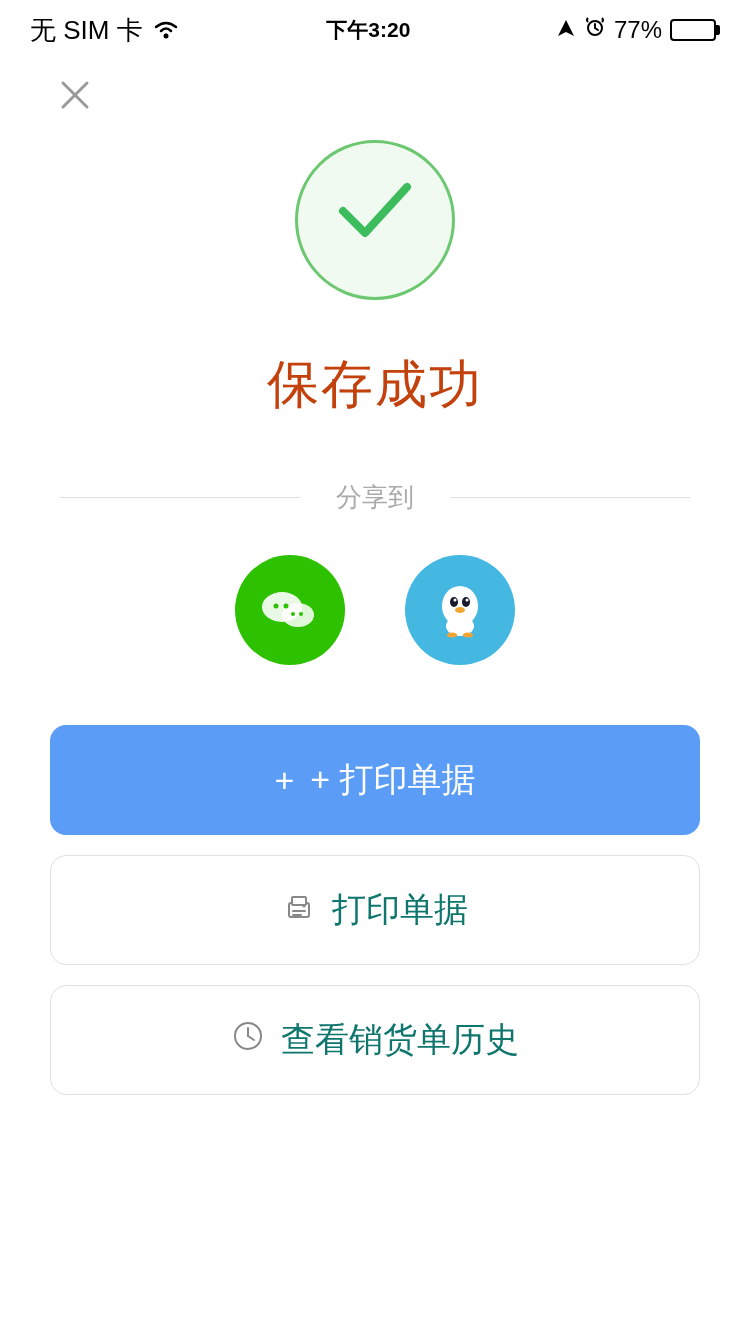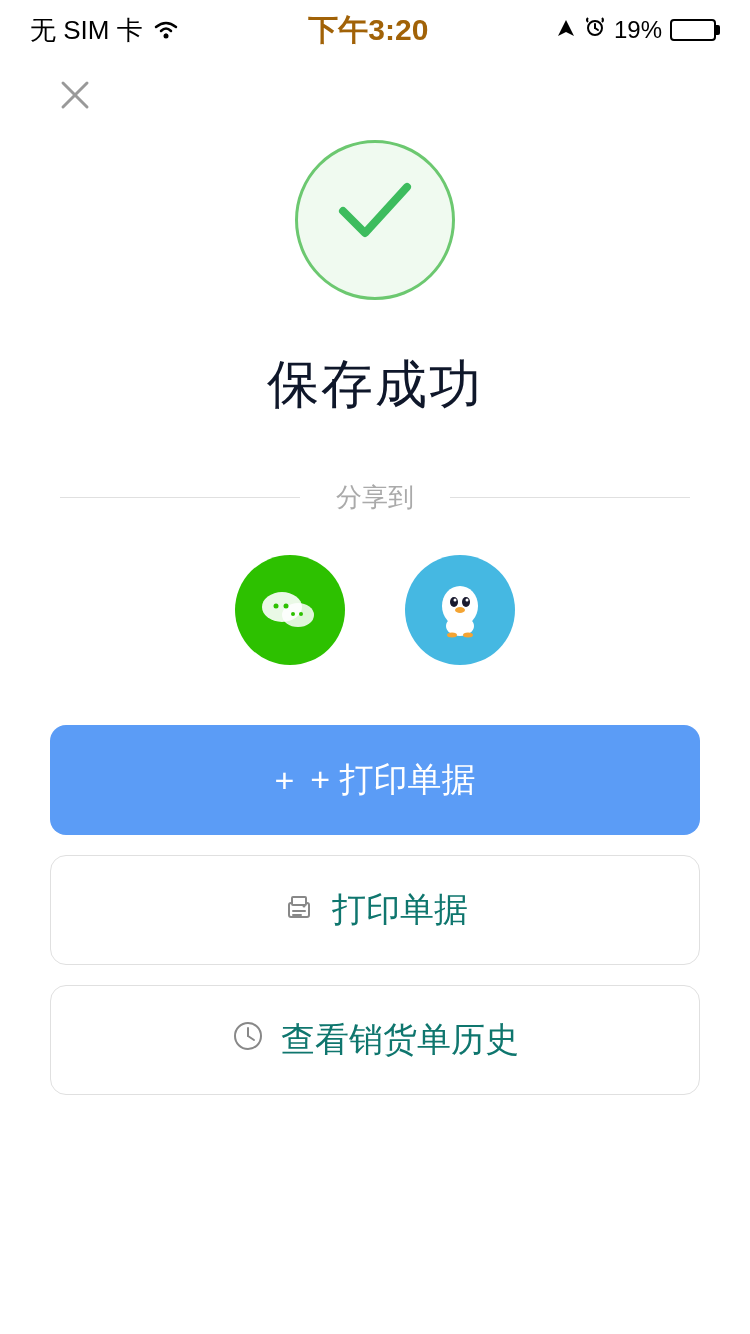--- a/index.html
+++ b/index.html
@@ -31,23 +31,23 @@
     .status-left {
       display: flex;
       align-items: center;
       gap: 8px;
       font-size: 26px;
       color: #000;
       font-weight: 500;
     }
 
     .status-center {
-      font-size: 30px;
+      font-size: 21px;
       font-weight: 600;
-      color: #a16207;
+      color: #000000;
     }
 
     .status-right {
       display: flex;
       align-items: center;
       gap: 8px;
       font-size: 24px;
       color: #000;
     }
 
@@ -92,21 +92,21 @@
       color: #3dbc5e;
       font-size: 80px;
       line-height: 1;
       margin-top: -8px;
     }
 
     
     .success-title {
       font-size: 52px;
       font-weight: 500;
-      color: #0f172a;
+      color: #c2410c;
       margin-bottom: 60px;
       letter-spacing: 2px;
     }
 
     
     .share-section {
       width: 100%;
       display: flex;
       flex-direction: column;
       align-items: center;
@@ -245,21 +245,21 @@
     </span>
     <span>
       <svg width="22" height="22" viewBox="0 0 22 22">
         <circle cx="11" cy="12" r="7" stroke="#000" stroke-width="2" fill="none"></circle>
         <line x1="11" y1="8" x2="11" y2="12" stroke="#000" stroke-width="2" stroke-linecap="round"></line>
         <line x1="11" y1="12" x2="14" y2="14" stroke="#000" stroke-width="2" stroke-linecap="round"></line>
         <path d="M4 6 Q2 4 4 2" stroke="#000" stroke-width="2" fill="none"></path>
         <path d="M18 6 Q20 4 18 2" stroke="#000" stroke-width="2" fill="none"></path>
       </svg>
     </span>
-    <span>19%</span>
+    <span>77%</span>
     <span class="battery">
       <span class="battery-body"><span class="battery-fill"></span></span>
         <span class="battery-tip"></span>
     </span>
   </div>
 </div>
 
 <div class="close-btn">
   <svg width="40" height="40" viewBox="0 0 40 40">
     <line x1="8" y1="8" x2="32" y2="32" stroke="#999" stroke-width="3" stroke-linecap="round"></line>

